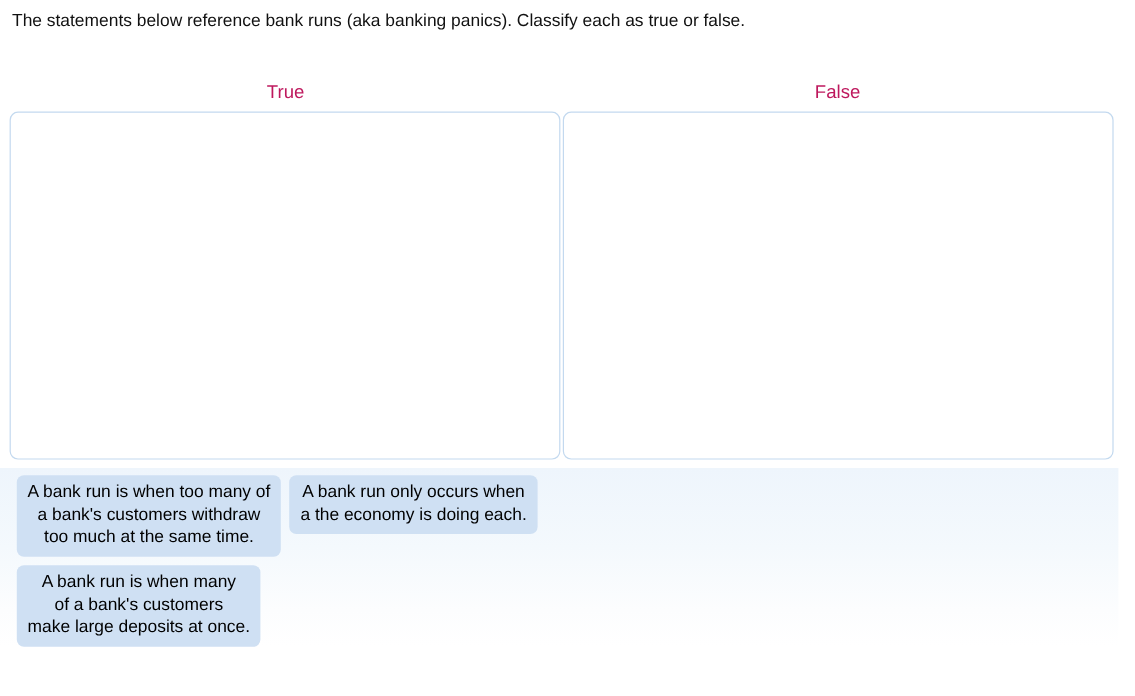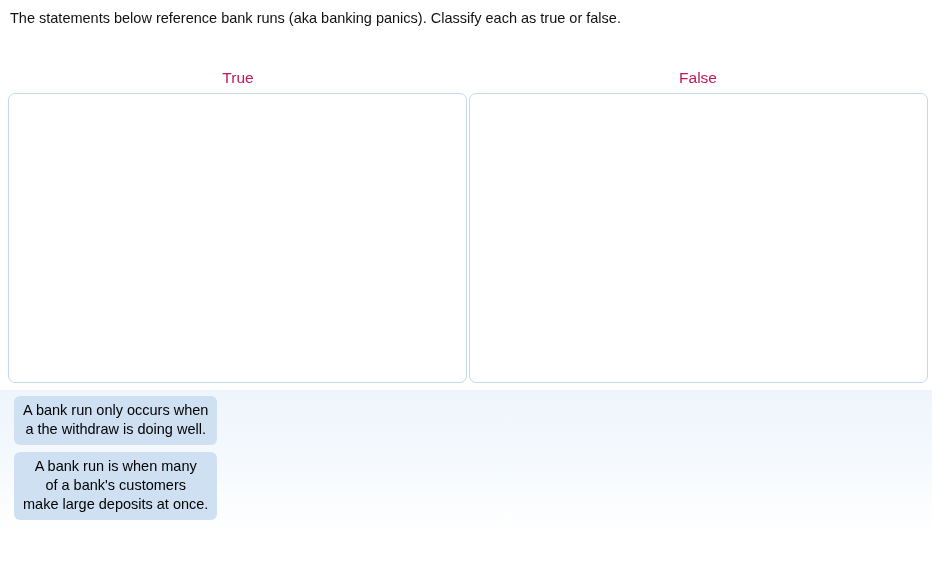--- a/index.html
+++ b/index.html
@@ -99,21 +99,24 @@
   <div class="col-header">False</div>
 </div>
 
 <div id="dropzones">
   <div class="dropzone left"></div>
   <div class="dropzone right"></div>
 </div>
 
 <div id="tray">
   <div class="tray-row">
+    <div class="tile">A bank run is when too many of
+a bank's customers withdraw
+too much at the same time.</div>
     <div class="tile">A bank run only occurs when
-a the withdraw is doing well.</div>
+a the economy is doing each.</div>
   </div>
   <div class="tray-row">
     <div class="tile">A bank run is when many
 of a bank's customers
 make large deposits at once.</div>
   </div>
 </div>
 
 </body></html>

